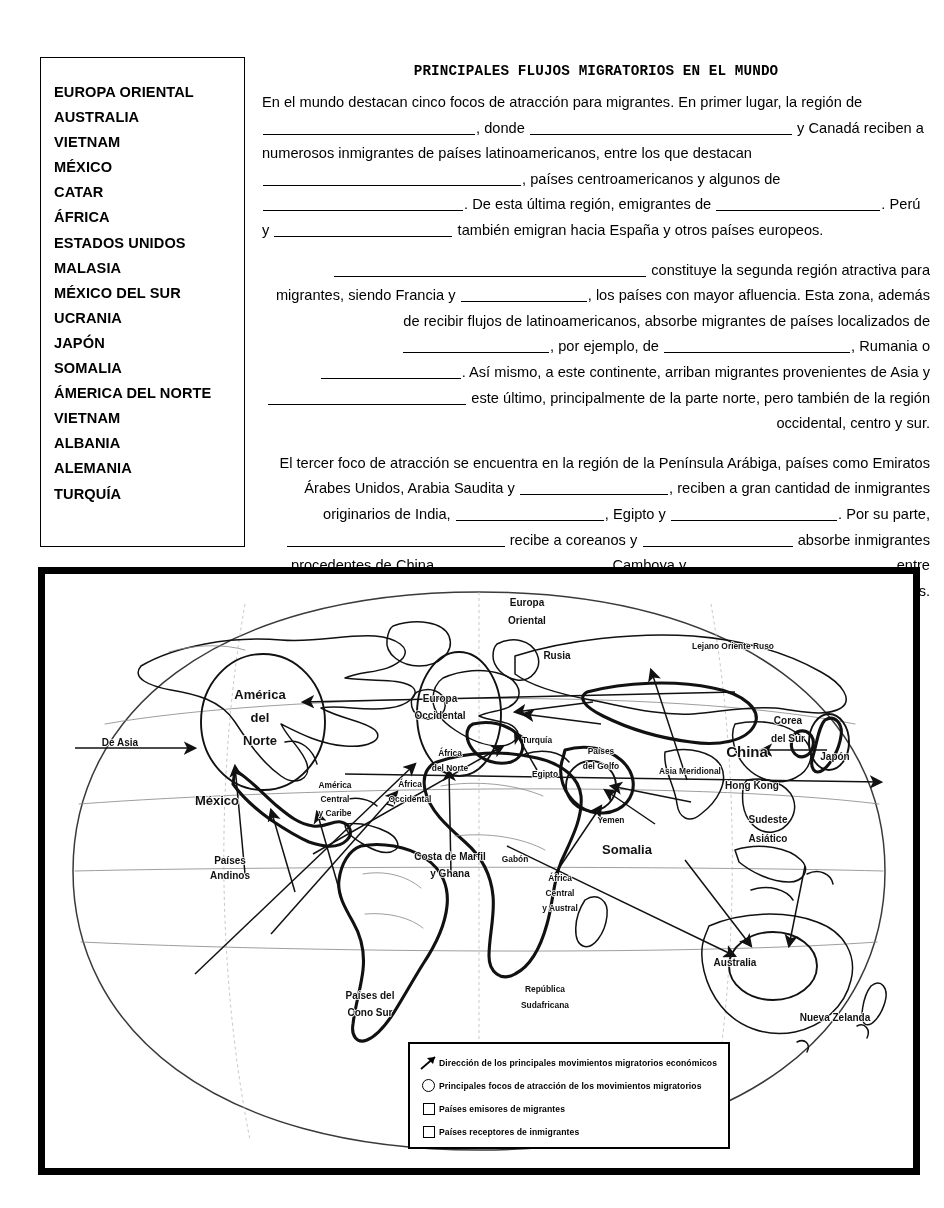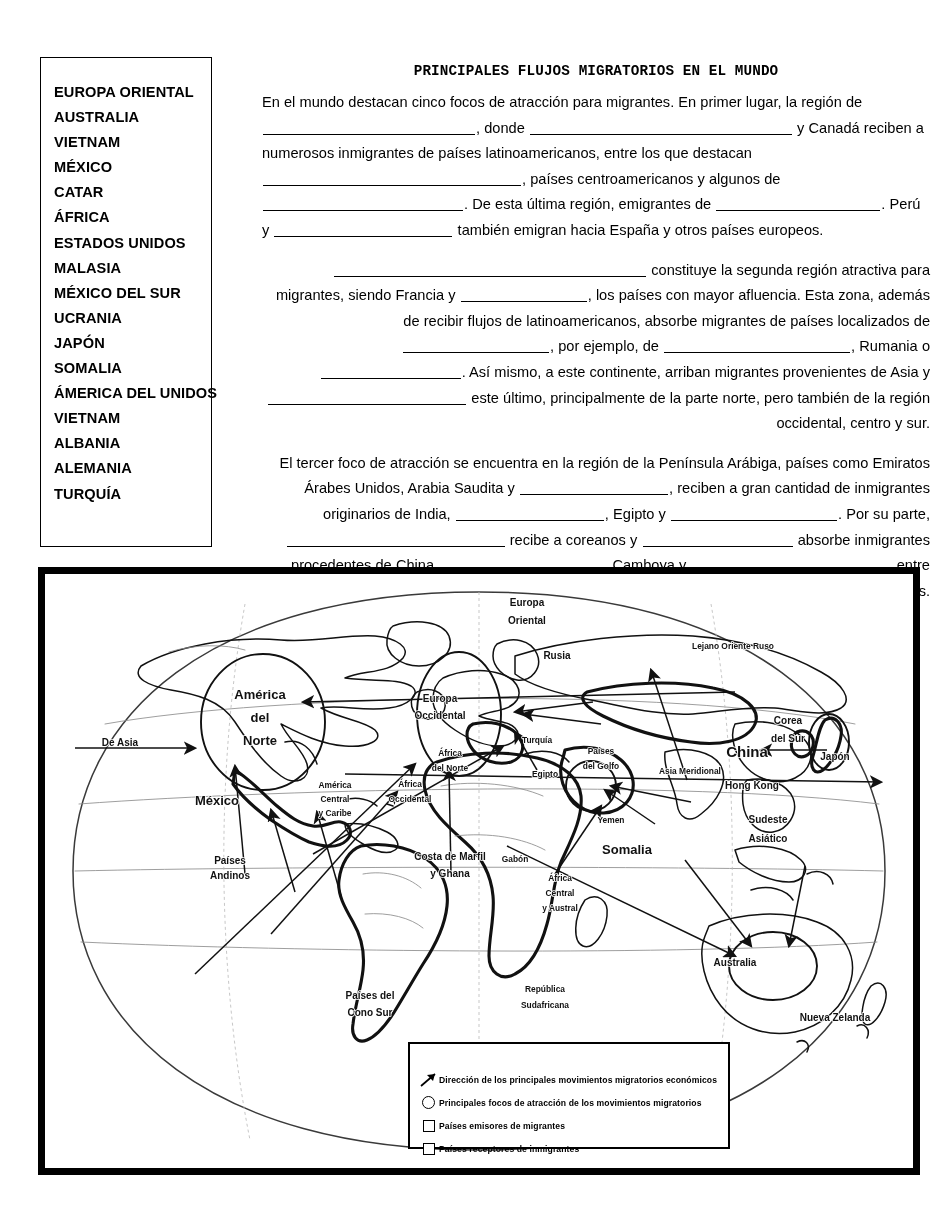--- a/index.html
+++ b/index.html
@@ -5,21 +5,21 @@
 <style>
   html,body{margin:0;padding:0;background:#ffffff;}
   body{
     width:944px;height:1208px;position:relative;overflow:hidden;
     font-family:"Liberation Sans", sans-serif;color:#000;
     -webkit-font-smoothing:antialiased;
   }
 
   
   #wordbank{
-    position:absolute;left:40px;top:57px;width:172px;height:490px;
+    position:absolute;left:40px;top:57px;width:205px;height:490px;
     border:1.2px solid #000;background:#fff;box-sizing:border-box;
     padding:22px 0 0 13px;
   }
   .wb-item{
     font-size:14.6px;font-weight:bold;letter-spacing:.1px;
     line-height:25.1px;white-space:nowrap;
   }
 
   
   #sheet{
@@ -63,21 +63,21 @@
   .coast.thin{stroke:#8d8d8d;stroke-width:.85;}
   .dash{fill:none;stroke:#b9b9b9;stroke-width:.8;stroke-dasharray:3 3;}
   .globe{fill:none;stroke:#3a3a3a;stroke-width:1.5;}
   .focus{fill:none;stroke:#111;stroke-width:1.9;}
   .flow{fill:none;stroke:#111;stroke-width:1.5;}
 
   
   #legendbox{
     position:absolute;left:363px;top:468px;width:322px;height:107px;
     border:2.2px solid #000;background:#fff;box-sizing:border-box;
-    padding:24px 0 0 8px;
+    padding:7px 0 0 8px;
   }
   .lg-row{display:flex;align-items:center;height:23px;}
   .lg-key{width:21px;min-width:21px;display:flex;align-items:center;justify-content:center;}
   .lg-txt{
     font-size:8.6px;font-weight:bold;letter-spacing:.1px;
     white-space:nowrap;line-height:10px;
   }
   .lg-sq{width:12px;height:12px;border:1.6px solid #000;background:#fff;box-sizing:border-box;}
   .lg-ci{width:13px;height:13px;border:1.8px solid #000;border-radius:50%;background:#fff;box-sizing:border-box;}
 </style>
@@ -90,21 +90,21 @@
     <div class="wb-item">VIETNAM</div>
     <div class="wb-item">MÉXICO</div>
     <div class="wb-item">CATAR</div>
     <div class="wb-item">ÁFRICA</div>
     <div class="wb-item">ESTADOS UNIDOS</div>
     <div class="wb-item">MALASIA</div>
     <div class="wb-item">MÉXICO DEL SUR</div>
     <div class="wb-item">UCRANIA</div>
     <div class="wb-item">JAPÓN</div>
     <div class="wb-item">SOMALIA</div>
-    <div class="wb-item">ÁMERICA DEL UNIDOS</div>
+    <div class="wb-item">ÁMERICA DEL NORTE</div>
     <div class="wb-item">VIETNAM</div>
     <div class="wb-item">ALBANIA</div>
     <div class="wb-item">ALEMANIA</div>
     <div class="wb-item">TURQUÍA</div>
   </div>
 
 <div id="sheet">
   <div class="title">PRINCIPALES FLUJOS MIGRATORIOS EN EL MUNDO</div>
   <div id="paras">
       <p class="para"><span>En el mundo destacan cinco focos de atracción para migrantes. En primer lugar, la región de </span><span class="blank" style="width: 212px;"></span><span>, donde </span><span class="blank" style="width: 262px;"></span><span> y Canadá reciben a numerosos inmigrantes de países latinoamericanos, entre los que destacan </span><span class="blank" style="width: 258px;"></span><span>, países centroamericanos y algunos de </span><span class="blank" style="width: 200px;"></span><span>. De esta última región, emigrantes de </span><span class="blank" style="width: 164px;"></span><span>. Perú y </span><span class="blank" style="width: 178px;"></span><span> también emigran hacia España y otros países europeos.</span></p>

